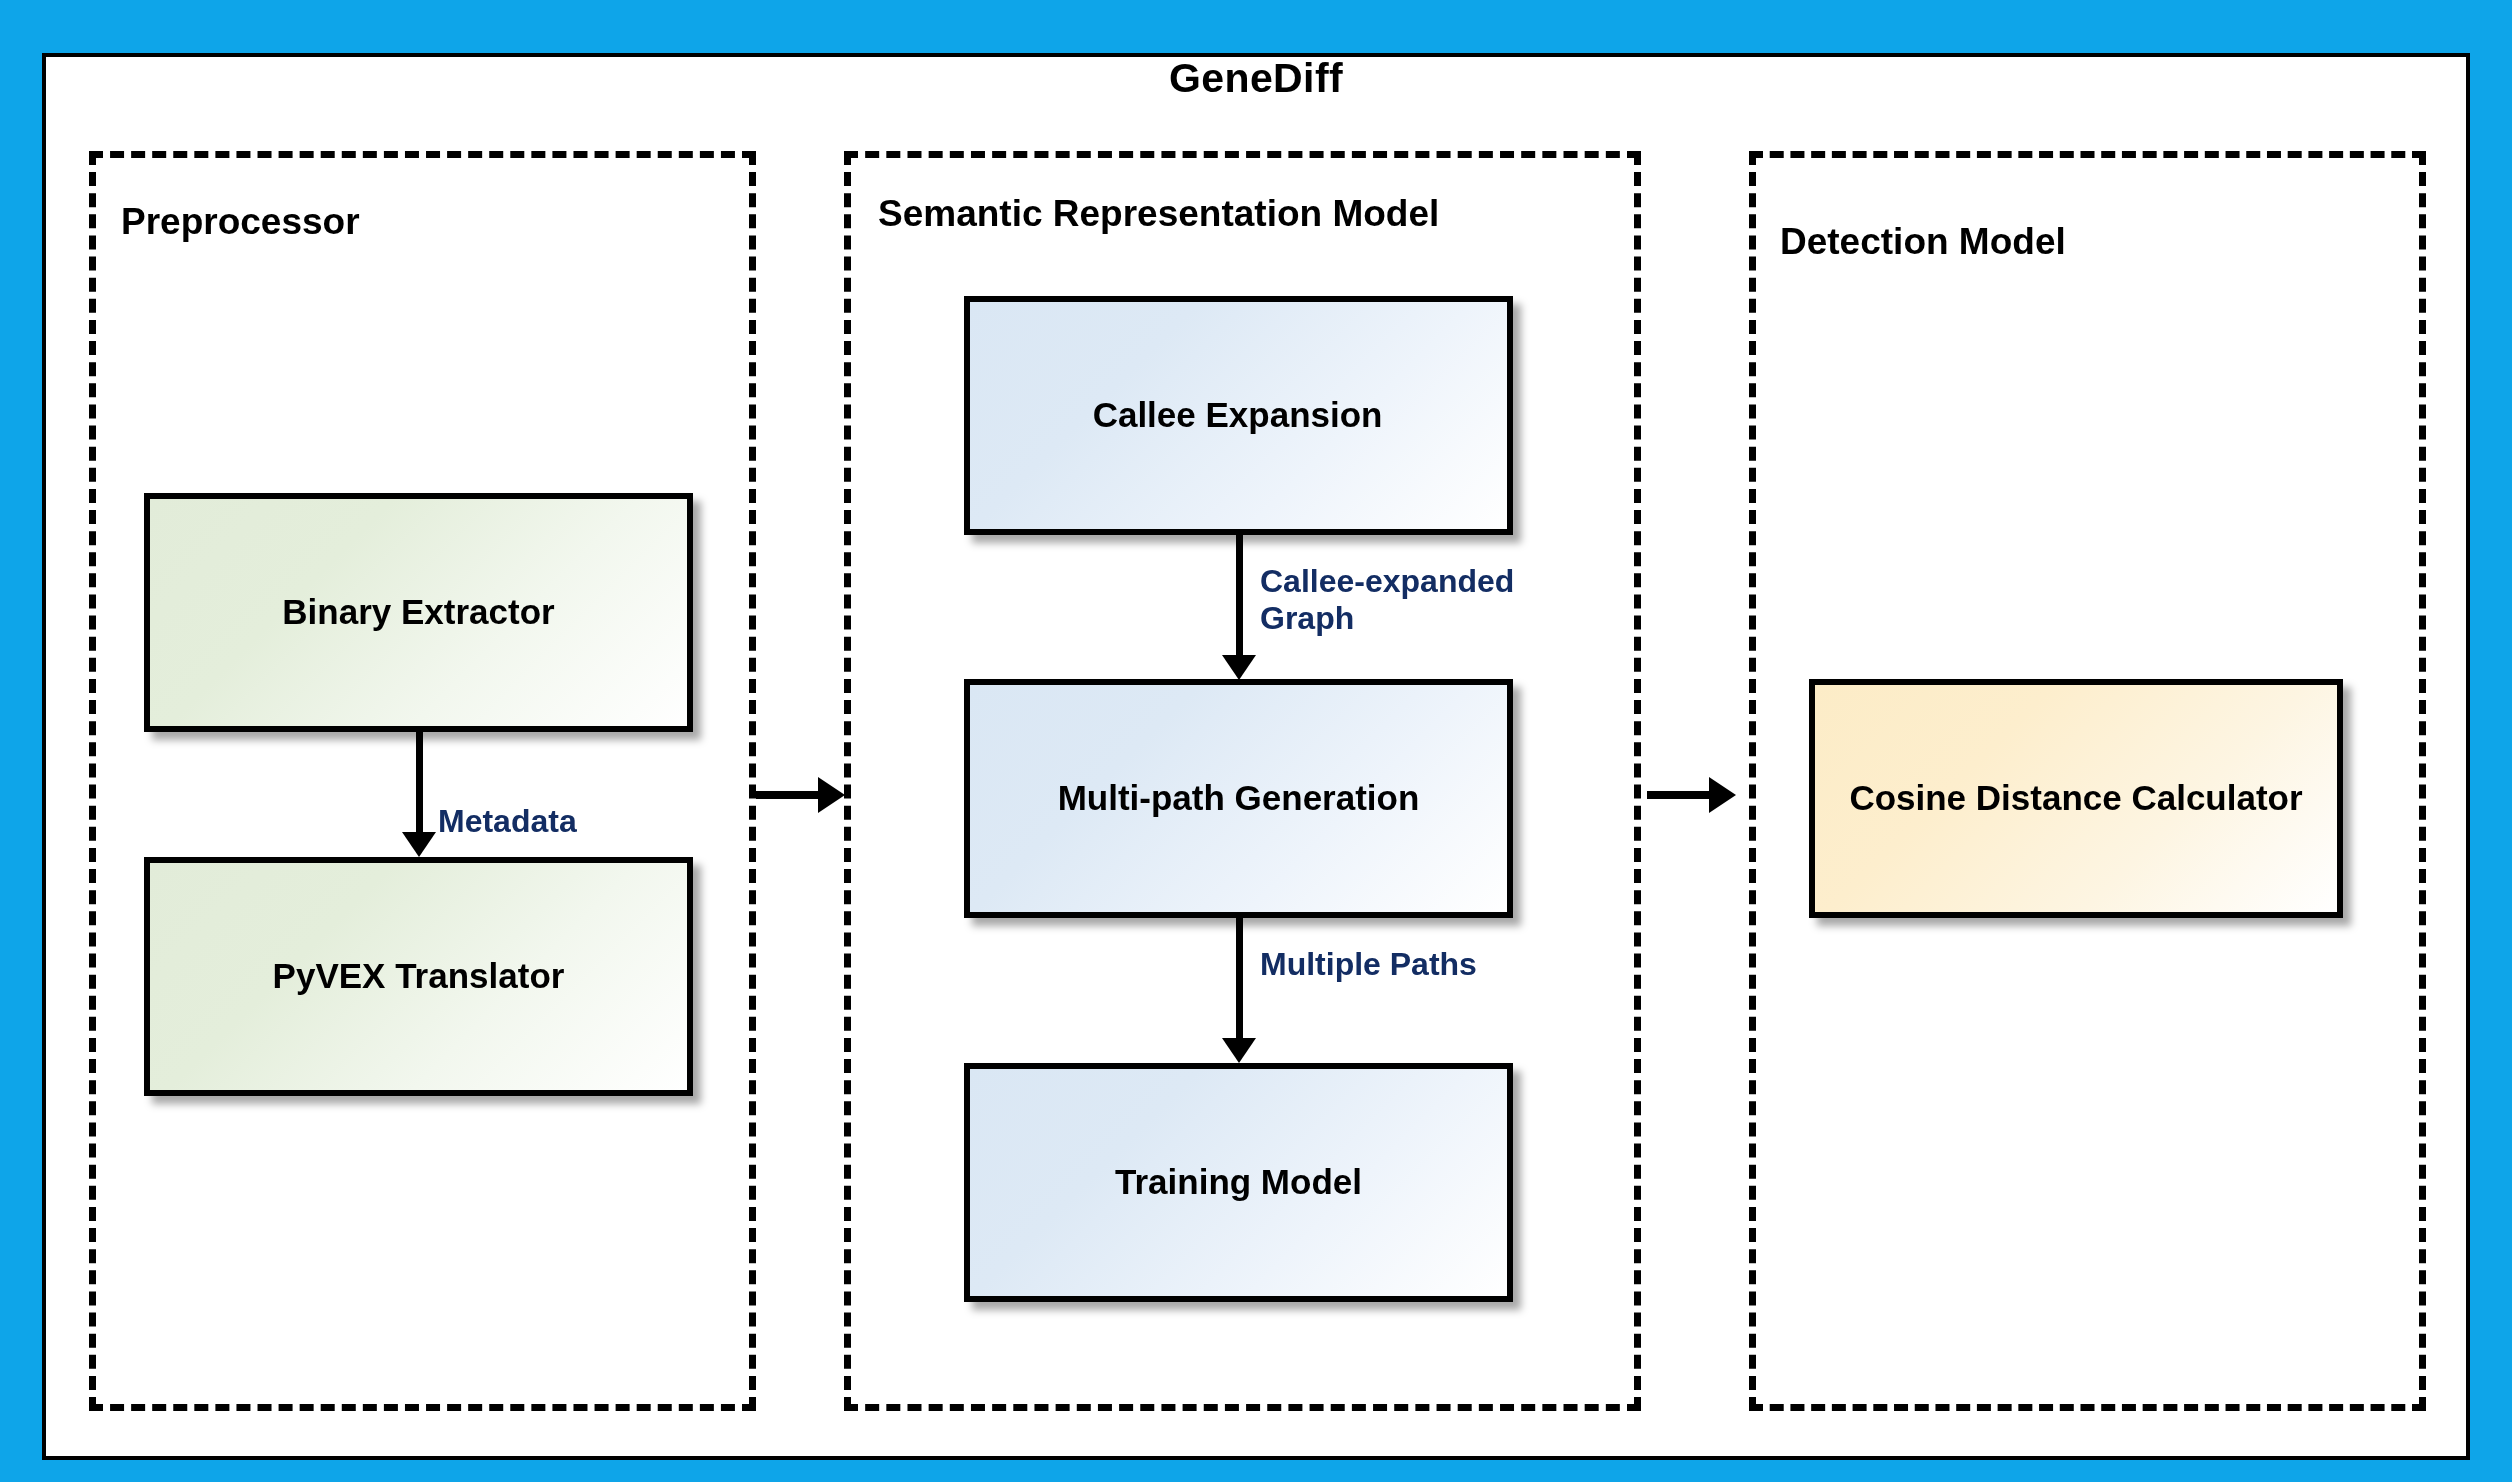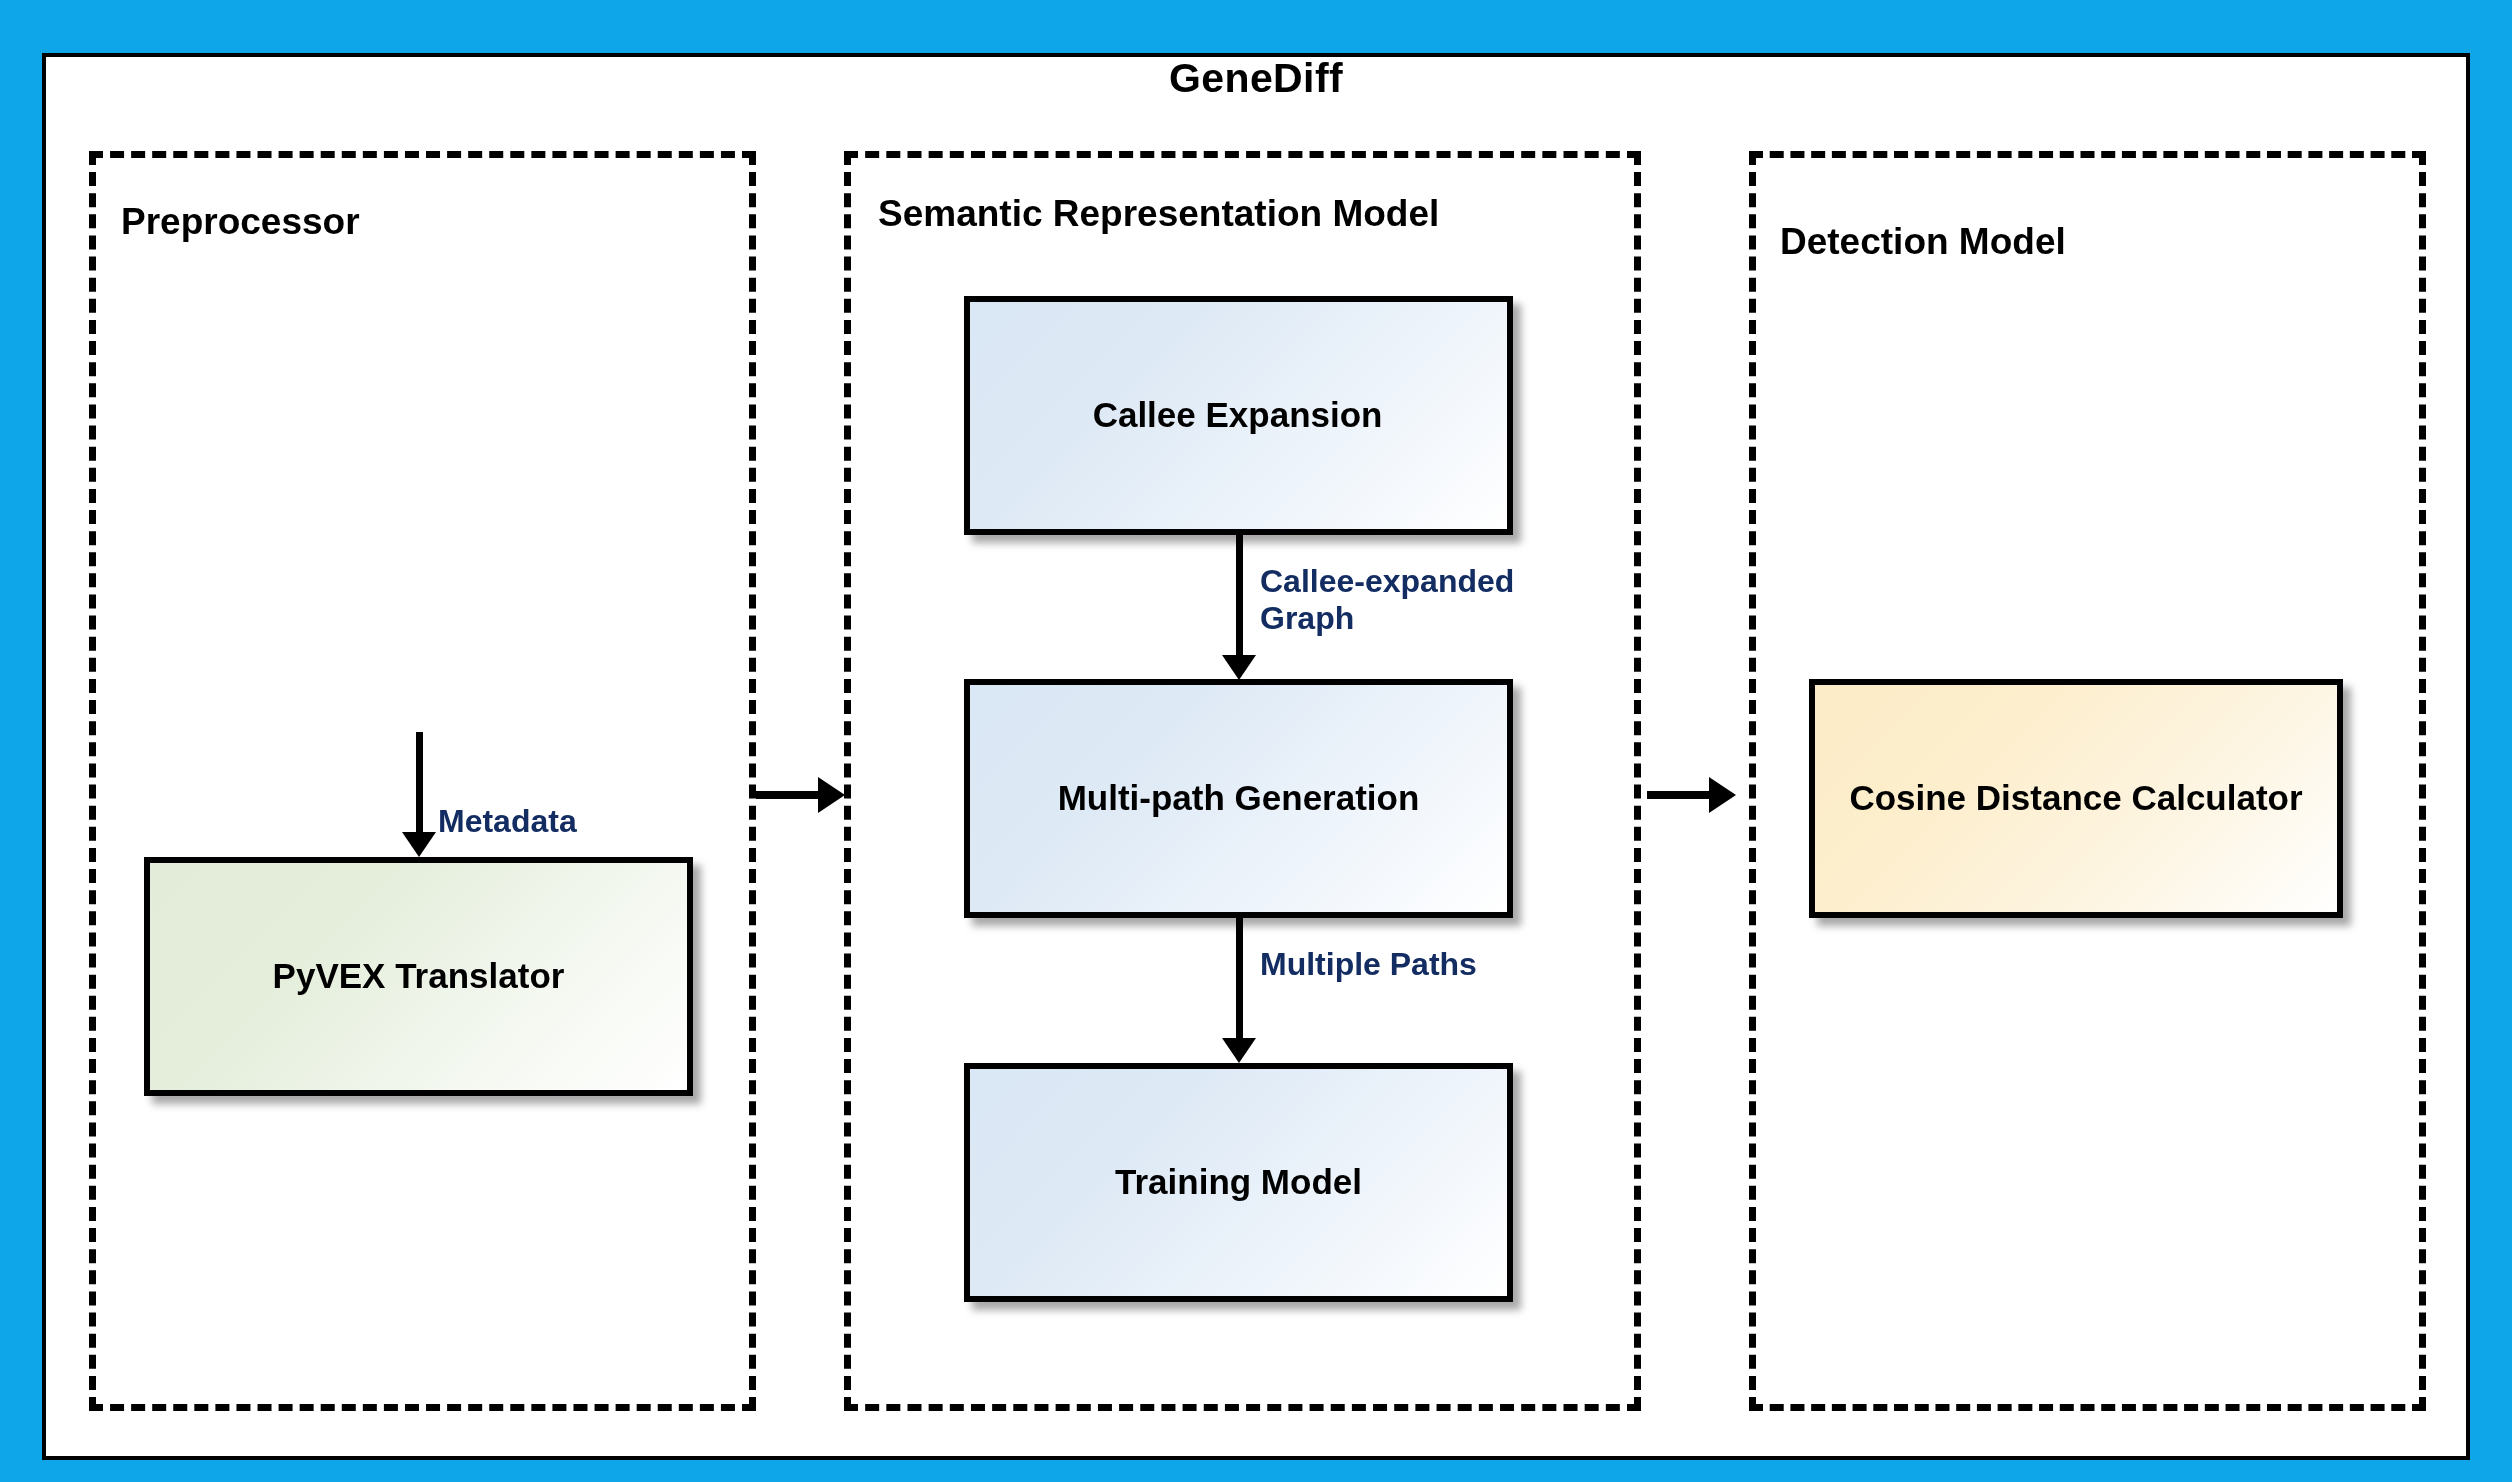--- a/index.html
+++ b/index.html
@@ -177,20 +177,21 @@
 
 <div id="canvas">
 
   <div id="outer-frame"></div>
 
   <div id="main-title">GeneDiff</div>
 
   <div id="group-preprocessor" class="dashed-group"></div>
   <div id="label-preprocessor" class="group-label">Preprocessor</div>
 
+  <div id="node-binary-extractor" class="node node-green">Binary Extractor</div>
 
   <div id="arrow-metadata" class="v-arrow">
     <div class="shaft"></div>
     <div class="head"></div>
   </div>
   <div id="label-metadata" class="edge-label">Metadata</div>
 
   <div id="node-pyvex-translator" class="node node-green">PyVEX Translator</div>
 
   <div id="arrow-prep-to-srm" class="h-arrow">

